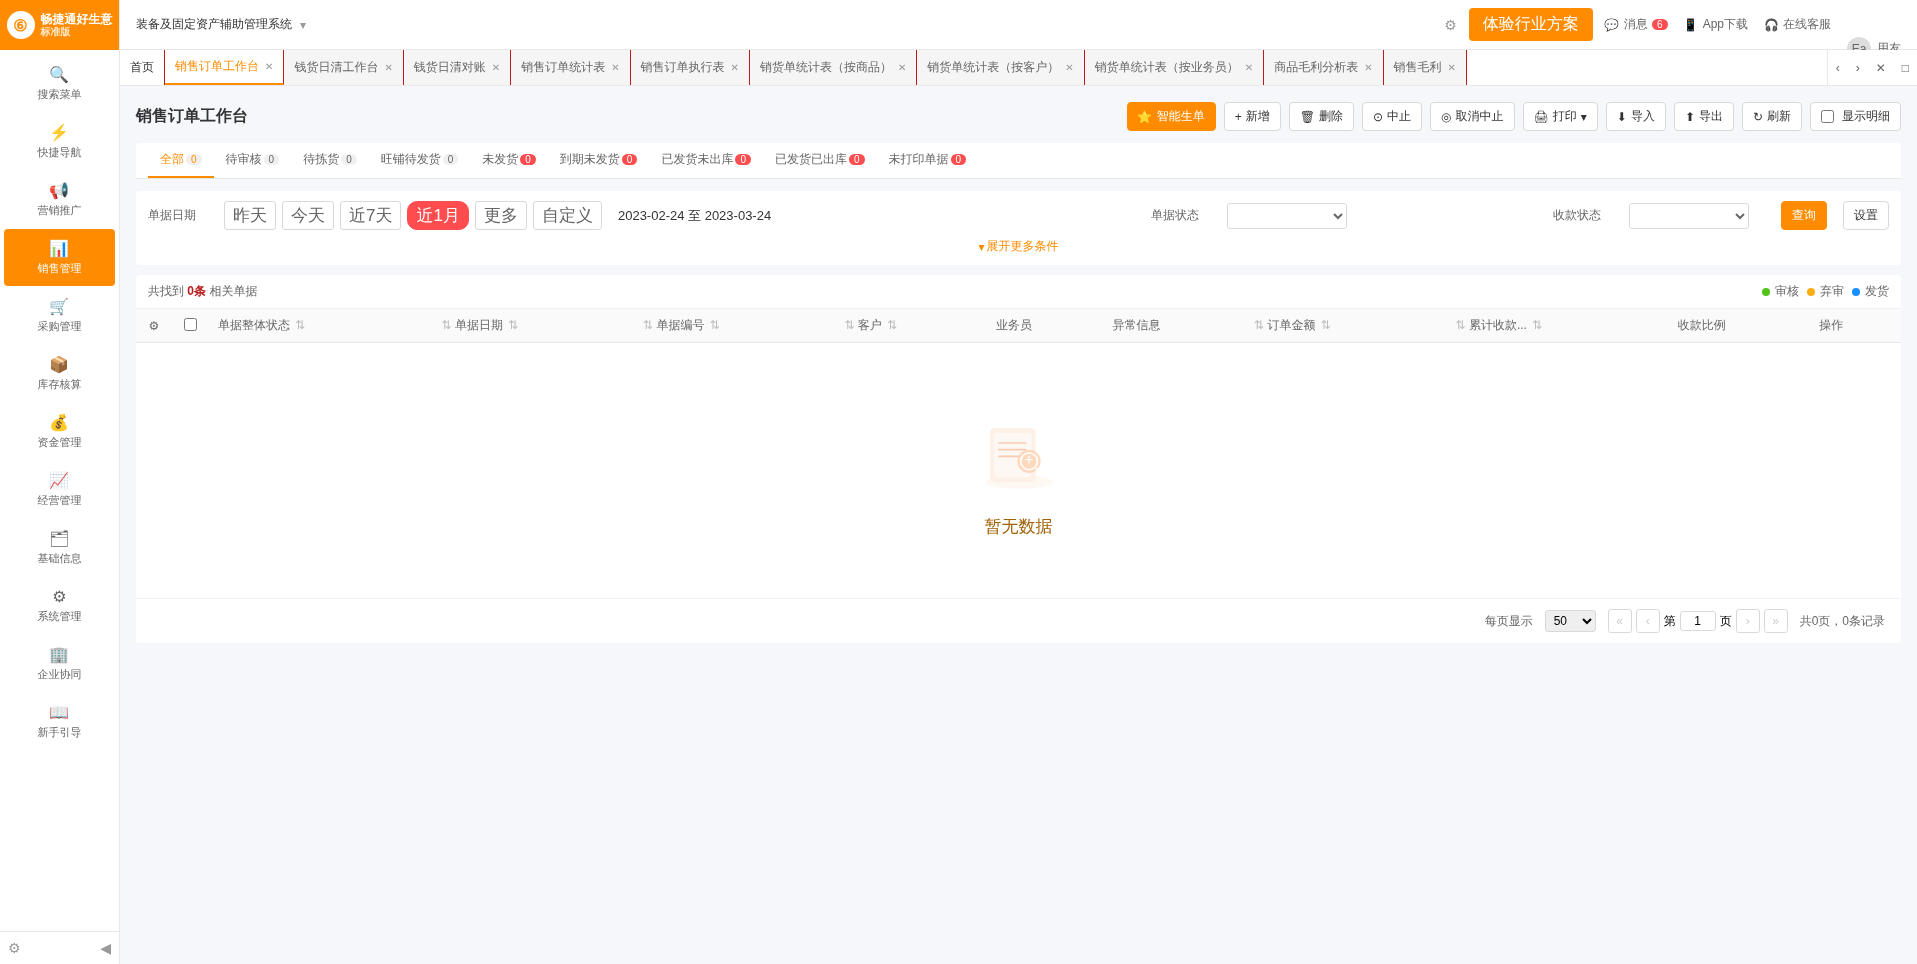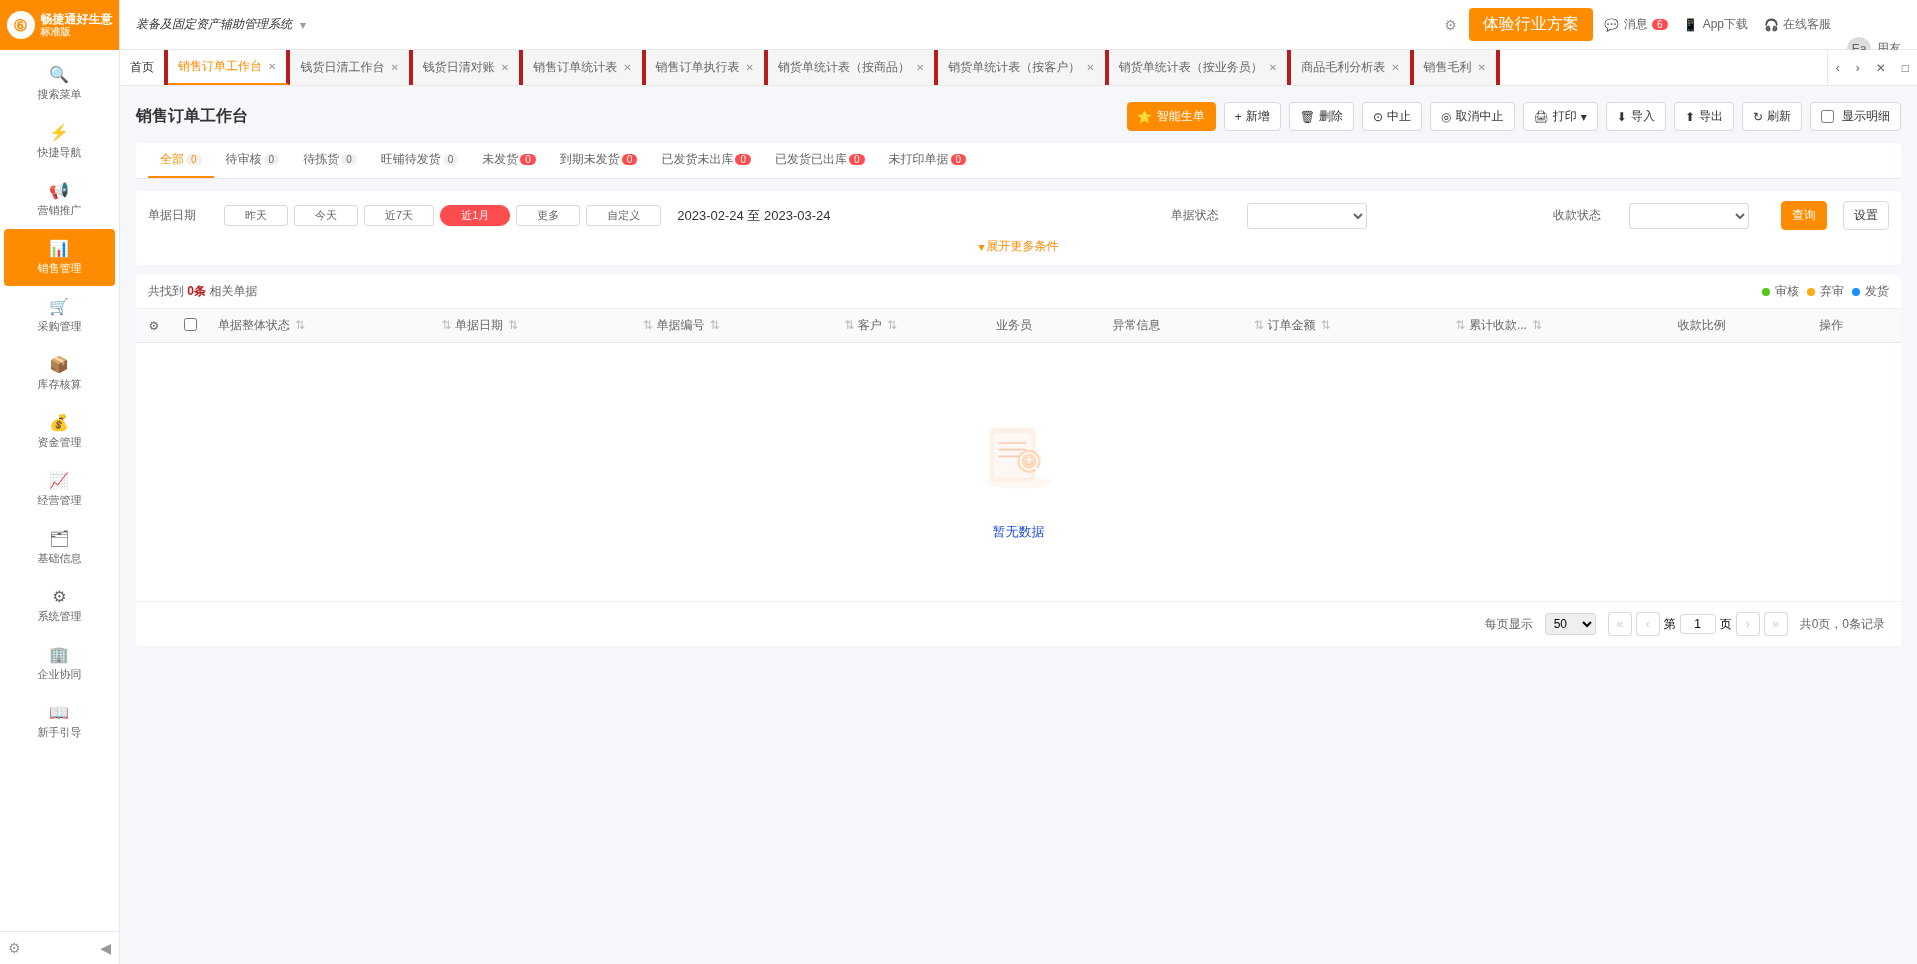--- a/index.html
+++ b/index.html
@@ -21,32 +21,32 @@
 
     .sidebar-bottom { padding: 8px; display: flex; justify-content: space-between; border-top: 1px solid #e8e8e8; }
     .sidebar-bottom-btn { background: none; border: none; cursor: pointer; color: #999; font-size: 14px; }
 
     
     .main { flex: 1; display: flex; flex-direction: column; overflow: hidden; }
 
     
     .topbar { height: 50px; background: #fff; border-bottom: 1px solid #e8e8e8; display: flex; align-items: center; padding: 0 16px; gap: 12px; flex-shrink: 0; }
     .topbar-title { flex: 1; display: flex; align-items: center; gap: 8px; color: #333; font-size: 13px; }
-    .topbar-title-text { font-weight: 500; font-style: italic; }
+    .topbar-title-text { font-weight: 500; }
     .topbar-title-arrow { color: #999; }
     .topbar-industry-btn { background: #ff8c00; color: #fff; border: none; border-radius: 4px; padding: 6px 14px; cursor: pointer; font-size: 16px; }
     .topbar-actions { display: flex; align-items: center; gap: 16px; color: #666; }
     .topbar-action { display: flex; align-items: center; gap: 4px; cursor: pointer; font-size: 12px; }
     .badge-count { background: #ff4d4f; color: #fff; border-radius: 8px; padding: 0 5px; font-size: 10px; min-width: 16px; text-align: center; }
     .topbar-user { display: flex; align-items: center; gap: 6px; cursor: pointer; margin-top: 48px; }
     .topbar-avatar { width: 24px; height: 24px; background: #ddd; border-radius: 50%; display: flex; align-items: center; justify-content: center; color: #666; font-size: 12px; }
 
     
     .tabbar { height: 36px; background: #fff; border-bottom: 1px solid #e8e8e8; display: flex; align-items: stretch; overflow: hidden; flex-shrink: 0; }
-    .tab { display: flex; align-items: center; padding: 0 10px; gap: 4px; cursor: pointer; color: #666; border-right: 4px solid #b91c1c; white-space: nowrap; font-size: 12px; background: #f5f5f5; flex-shrink: 0; text-align: right; }
+    .tab { display: flex; align-items: center; padding: 0 10px; gap: 4px; cursor: pointer; color: #666; border-right: 1px solid #b91c1c; white-space: nowrap; font-size: 12px; background: #f5f5f5; flex-shrink: 0; text-align: right; }
     .tab.active { color: #ff8c00; background: #fff; border-bottom: 2px solid #ff8c00; }
     .tab-home { background: #fff; color: #333; }
     .tab-close { color: #999; font-size: 10px; margin-left: 2px; }
     .tab-nav-btns { display: flex; align-items: center; margin-left: auto; border-left: 1px solid #e8e8e8; }
     .tab-nav-btn { padding: 0 8px; height: 100%; display: flex; align-items: center; cursor: pointer; color: #666; border: none; background: none; }
 
     
     .content { flex: 1; overflow: auto; padding: 16px; background: #f5f7fa; }
     .page-header { display: flex; align-items: center; justify-content: space-between; margin-bottom: 12px; }
     .page-title { font-size: 16px; font-weight: bold; color: #333; }
@@ -59,21 +59,21 @@
     .subtab { padding: 8px 12px; cursor: pointer; color: #666; font-size: 12px; border-bottom: 2px solid transparent; white-space: nowrap; }
     .subtab.active { color: #ff8c00; border-bottom: 2px solid #ff8c00; }
     .subtab-count { display: inline-flex; align-items: center; justify-content: center; background: #f0f0f0; border-radius: 8px; padding: 0 5px; font-size: 10px; margin-left: 2px; }
     .subtab-count.red { background: #ff4d4f; color: #fff; }
 
     
     .filter-bar { background: #fff; padding: 10px 12px; border-radius: 4px; margin-bottom: 10px; }
     .filter-row { display: flex; align-items: center; gap: 16px; margin-bottom: 8px; }
     .filter-label { color: #666; white-space: nowrap; min-width: 60px; }
     .filter-date-group { display: flex; align-items: center; gap: 6px; }
-    .filter-quick-btn { padding: 2px 20px; border: 1px solid #d9d9d9; border-radius: 3px; cursor: pointer; color: #666; background: #fff; font-size: 11px; }
+    .filter-quick-btn { padding: 2px 8px; border: 1px solid #d9d9d9; border-radius: 3px; cursor: pointer; color: #666; background: #fff; font-size: 17px; }
     .filter-quick-btn.active { background: #ff4d4f; color: #fff; border-color: #ff4d4f; border-radius: 10px; }
     .filter-date-range { color: #333; font-size: 13px; }
     .filter-select { padding: 4px 8px; border: 1px solid #d9d9d9; border-radius: 3px; color: #666; min-width: 120px; background: #fff; }
     .filter-expand { color: #ff8c00; cursor: pointer; display: flex; align-items: center; gap: 2px; font-size: 12px; }
 
     
     .table-wrapper { background: #fff; border-radius: 4px; overflow: hidden; }
     .table-toolbar { display: flex; align-items: center; justify-content: space-between; padding: 8px 12px; border-bottom: 1px solid #f0f0f0; }
     .table-count { color: #666; font-size: 12px; }
     .table-count .count-num { color: #b91c1c; font-weight: bold; }
@@ -84,21 +84,21 @@
     table { width: 100%; border-collapse: collapse; }
     thead tr { background: #fafafa; }
     th { padding: 8px 10px; text-align: left; color: #666; font-weight: 500; border-bottom: 1px solid #e8e8e8; white-space: nowrap; font-size: 12px; }
     th .sort-icon { color: #bbb; margin-left: 2px; cursor: pointer; }
     .col-check { width: 36px; text-align: center; }
     .col-settings { width: 36px; text-align: center; }
 
     
     .empty-state { display: flex; flex-direction: column; align-items: center; justify-content: center; padding: 60px 0; }
     .empty-icon { width: 100px; height: 100px; opacity: 0.6; }
-    .empty-text { color: #1d4ed8; margin-top: 20px; font-size: 13px; }
+    .empty-text { color: #a16207; margin-top: 12px; font-size: 17px; }
 
     
     .table-footer { display: flex; align-items: center; justify-content: flex-end; padding: 10px 16px; background: #fff; border-top: 1px solid #f0f0f0; gap: 12px; }
     .page-size-label { color: #666; }
     .page-size-select { padding: 2px 4px; border: 1px solid #d9d9d9; border-radius: 3px; }
     .pagination { display: flex; align-items: center; gap: 4px; }
     .page-btn { width: 24px; height: 24px; border: 1px solid #d9d9d9; border-radius: 3px; display: flex; align-items: center; justify-content: center; cursor: pointer; background: #fff; color: #666; }
     .page-btn.disabled { color: #ccc; cursor: not-allowed; }
     .page-input { width: 36px; border: 1px solid #d9d9d9; border-radius: 3px; text-align: center; padding: 2px; }
     .total-records { color: #666; }

